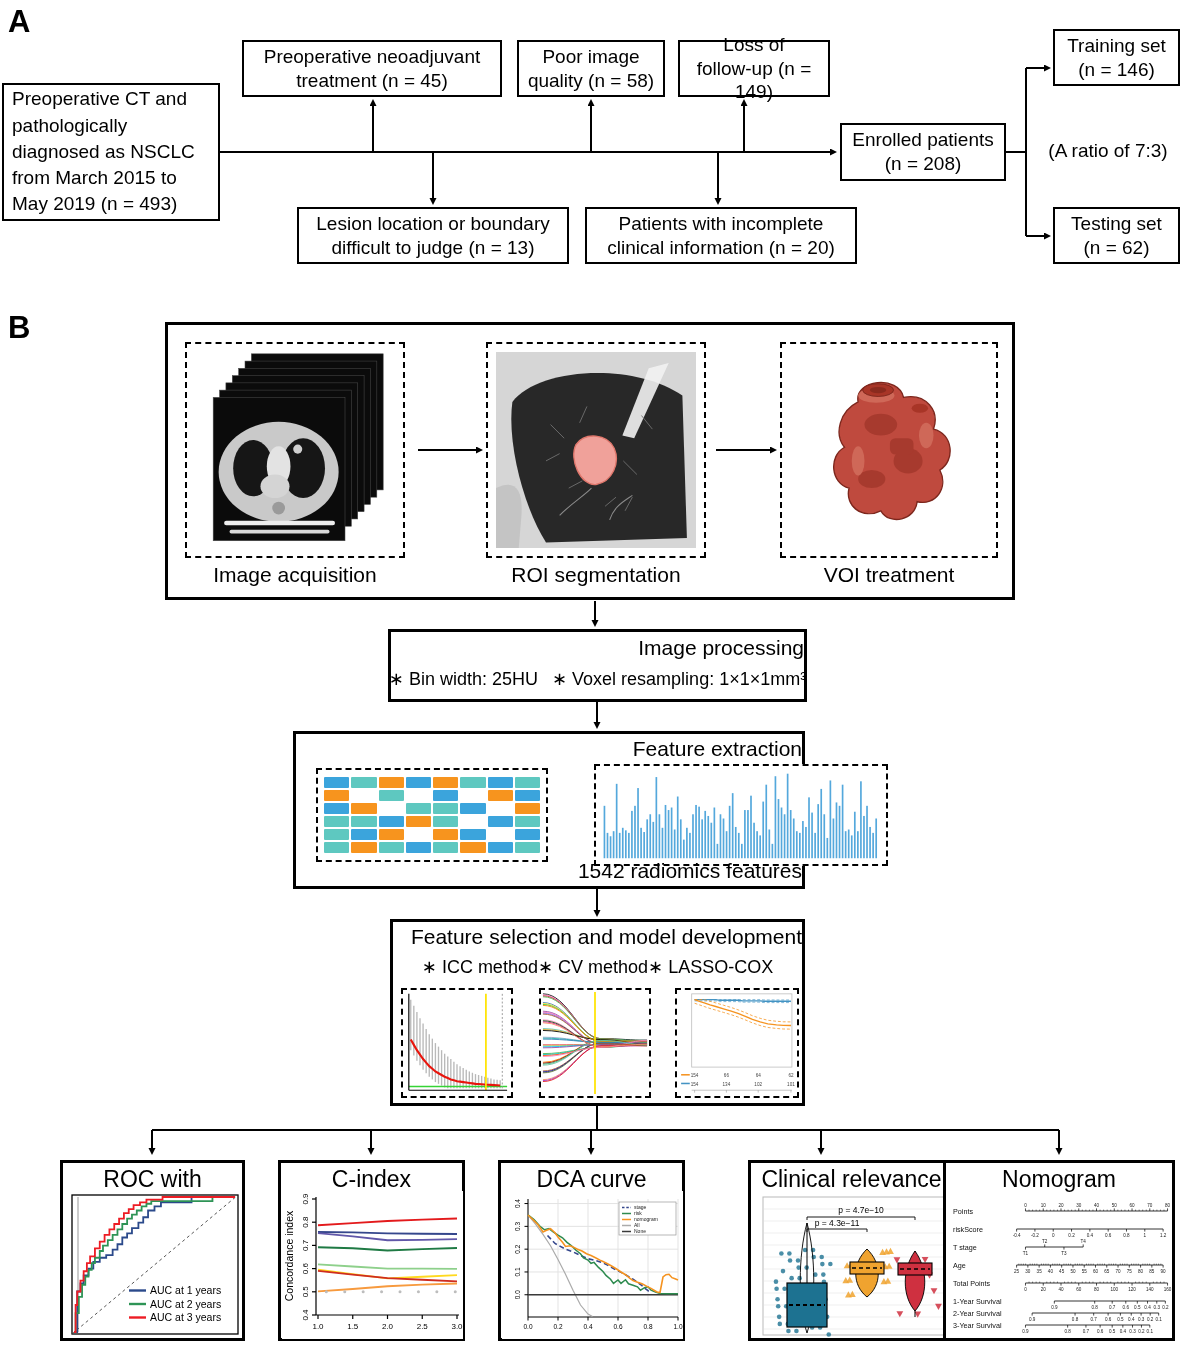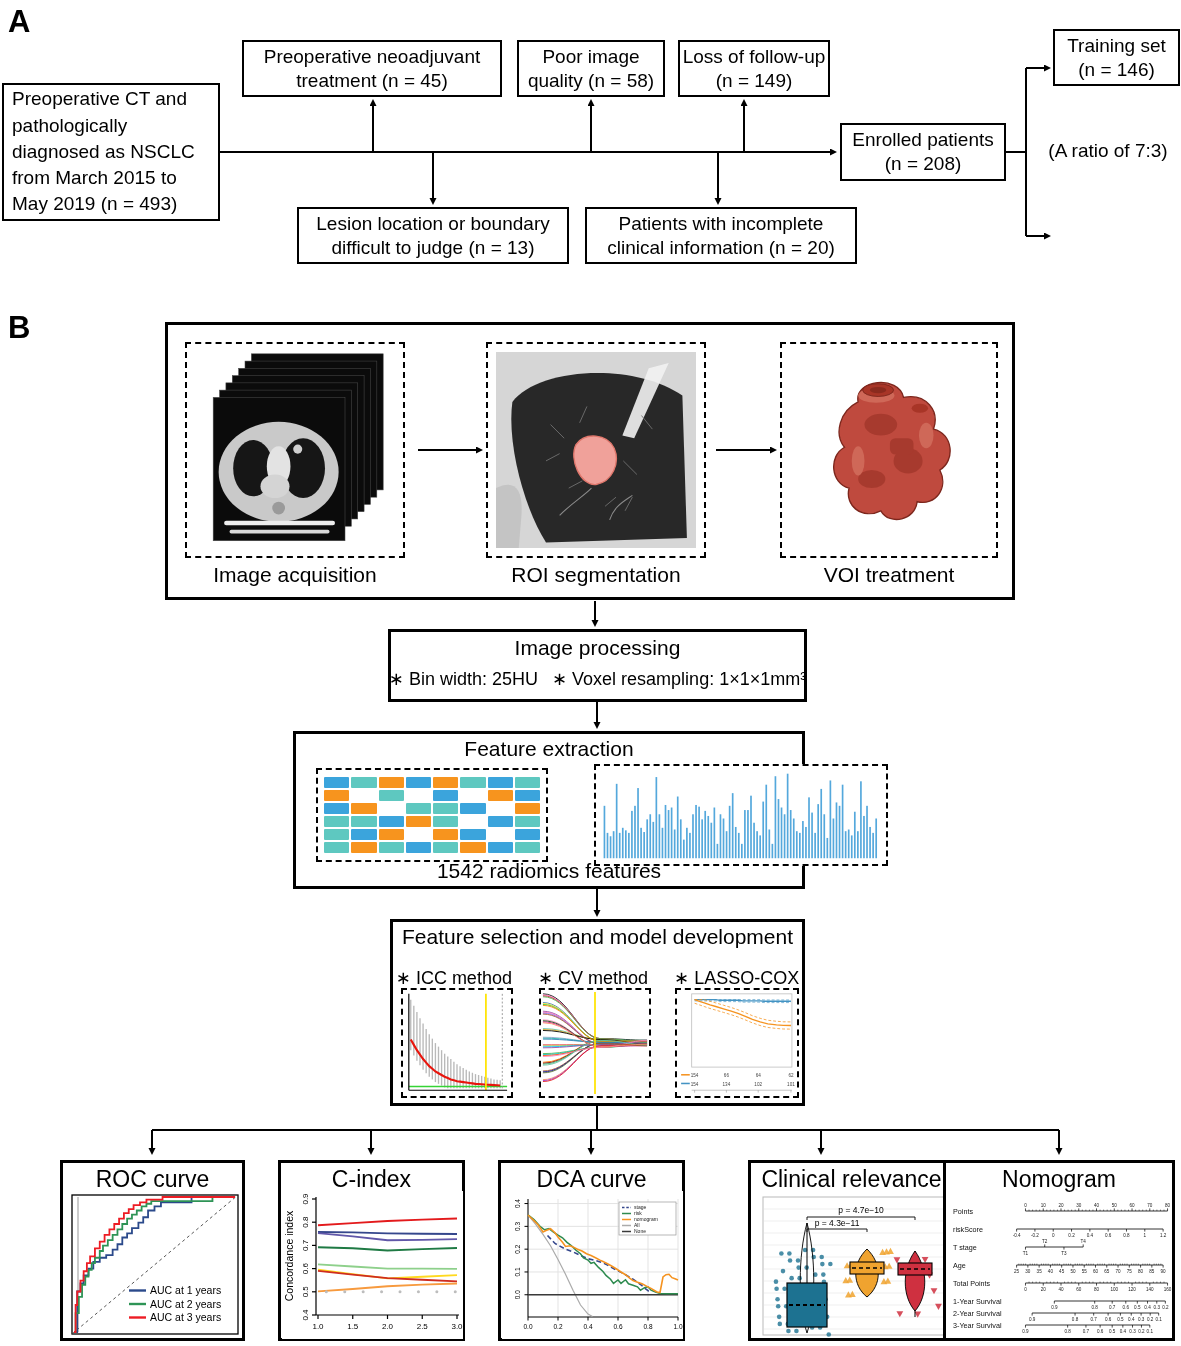--- a/index.html
+++ b/index.html
@@ -5,21 +5,21 @@
   html,body{margin:0;padding:0;background:#fff}
   .page{position:relative;width:1181px;height:1346px;background:#fff;font-family:"Liberation Sans",sans-serif;color:#000;overflow:hidden}
   .overlay{position:absolute;left:0;top:0;z-index:6;pointer-events:none}
   .plabel{position:absolute;font-size:31px;font-weight:700;z-index:2;line-height:1}
   .abox{position:absolute;border:2px solid #000;background:#fff;display:flex;align-items:center;justify-content:center;
         text-align:center;font-size:19px;line-height:1.25;box-sizing:border-box;padding:2px 6px;z-index:2}
   .ptext{position:absolute;font-size:19px;z-index:2;text-align:center}
   .bigbox{position:absolute;border:3px solid #000;background:#fff;box-sizing:border-box;z-index:1}
   .dash{position:absolute;border:2px dashed #000;box-sizing:border-box;background:#fff;z-index:2}
   .stage-label{position:absolute;font-size:21px;text-align:center;z-index:2}
-  .btitle{position:absolute;left:0;width:100%;text-align:center;font-size:21px;z-index:2}
+  .btitle{position:absolute;left:0;width:100%;text-align:right;font-size:21px;z-index:2}
   .bsub{position:absolute;left:0;width:100%;display:flex;justify-content:center;font-size:18px;z-index:2;white-space:nowrap}
   .obox{position:absolute;border:3px solid #000;background:#fff;box-sizing:border-box;z-index:2}
   .otitle{position:absolute;top:3px;left:0;width:100%;text-align:center;font-size:23px}
   .chart{position:absolute;background:#fff}
   .mini{position:absolute;background:#fff;border:2px dashed #000;box-sizing:border-box}
   svg{display:block}
   .hm{display:flex;flex-direction:column;gap:2px;padding:5px 6px;height:100%;box-sizing:border-box;justify-content:center}
   .hm-row{display:flex;gap:2px;height:11px}
   .hm-cell{flex:1;border-radius:1px}
 </style>
@@ -59,29 +59,30 @@
       <path d="M1059 1130 V1149" marker-end="url(#ah)"></path>
     </g>
   </svg>
 
   <div class="plabel" style="left:8px;top:6px">A</div>
 
   <div class="abox" style="left:2px;top:83px;width:218px;height:138px;text-align:left;justify-content:flex-start;padding:2px 8px;line-height:1.38">Preoperative CT and pathologically diagnosed as NSCLC from March 2015 to May 2019 (n = 493)</div>
 
   <div class="abox" style="left:242px;top:40px;width:260px;height:57px">Preoperative neoadjuvant treatment (n = 45)</div>
   <div class="abox" style="left:517px;top:40px;width:148px;height:57px">Poor image quality (n = 58)</div>
-  <div class="abox" style="left:678px;top:40px;width:152px;height:57px;padding:2px 2px">Loss of follow-up (n = 149)</div>
+  <div class="abox" style="left:678px;top:40px;width:152px;height:57px;padding:2px 14px">Loss of follow-up (n = 149)</div>
 
   <div class="abox" style="left:297px;top:207px;width:272px;height:57px">Lesion location or boundary difficult to judge (n = 13)</div>
   <div class="abox" style="left:585px;top:207px;width:272px;height:57px">Patients with incomplete clinical information (n = 20)</div>
 
   <div class="abox" style="left:840px;top:123px;width:166px;height:58px">Enrolled patients (n = 208)</div>
 
   <div class="abox" style="left:1053px;top:29px;width:127px;height:57px">Training set (n = 146)</div>
   <div class="ptext" style="left:1035px;top:140px;width:146px">(A ratio of 7:3)</div>
+  <div class="abox" style="left:1053px;top:207px;width:127px;height:57px">Testing set (n = 62)</div>
 
   <div class="plabel" style="left:8px;top:312px">B</div>
 
   <div class="bigbox" style="left:165px;top:322px;width:850px;height:278px"></div>
 
   <div class="dash" style="left:185px;top:342px;width:220px;height:216px">
     <svg style="position:absolute;left:8px;top:8px;width:200px;height:196px" viewBox="0 0 220 216" preserveAspectRatio="none">
       <g>
         <rect x="62" y="2" width="145" height="150" fill="#0b0b0b" stroke="#4a4a4a" stroke-width="0.6"></rect>
         <rect x="55" y="10" width="145" height="150" fill="#0b0b0b" stroke="#4a4a4a" stroke-width="0.6"></rect>
@@ -315,21 +316,21 @@
         <rect x="277.2888888888889" y="41.44" width="1.7477777777777779" height="54.56" fill="#54a8dc"></rect>
         <rect x="280.46666666666664" y="63.44" width="1.7477777777777779" height="32.56" fill="#54a8dc"></rect>
         <rect x="283.64444444444445" y="69.6" width="1.7477777777777779" height="26.4" fill="#54a8dc"></rect>
         <rect x="286.8222222222222" y="54.64" width="1.7477777777777779" height="41.36" fill="#54a8dc"></rect>
       </svg>
     <div class="btitle" style="bottom:3px">1542 radiomics features</div>
   </div>
 
   <div class="bigbox" style="left:390px;top:919px;width:415px;height:187px;z-index:2">
     <div class="btitle" style="top:3px">Feature selection and model development</div>
-    <div class="bsub" style="top:45px;gap:26px">
+    <div class="bsub" style="top:34px;">
       <span>∗ ICC method</span>
       <span>∗ CV method</span>
       <span>∗ LASSO-COX</span>
     </div>
     <svg class="mini" style="left:8px;top:66px;width:112px;height:110px" viewBox="0 0 112 110">
         <line x1="8" y1="10" x2="8" y2="62.44" stroke="#b9b9b9" stroke-width="1.4"></line>
         <line x1="11.2" y1="16.439999999999998" x2="11.2" y2="67.96000000000001" stroke="#b9b9b9" stroke-width="1.4"></line>
         <line x1="14.4" y1="22.879999999999995" x2="14.4" y2="73.48" stroke="#b9b9b9" stroke-width="1.4"></line>
         <line x1="17.6" y1="29.319999999999993" x2="17.6" y2="78.08" stroke="#b9b9b9" stroke-width="1.4"></line>
         <line x1="20.8" y1="34.84" x2="20.8" y2="82.68" stroke="#b9b9b9" stroke-width="1.4"></line>
@@ -428,21 +429,21 @@
         <text x="118" y="99.5" font-size="4.8" text-anchor="middle" fill="#444" font-family="&quot;Liberation Sans&quot;,sans-serif">101</text>
         <line x1="15" y1="104" x2="119" y2="104" stroke="#999" stroke-width="0.6"></line>
         <line x1="18" y1="104" x2="18" y2="106.5" stroke="#999" stroke-width="0.6"></line>
         <line x1="51" y1="104" x2="51" y2="106.5" stroke="#999" stroke-width="0.6"></line>
         <line x1="84" y1="104" x2="84" y2="106.5" stroke="#999" stroke-width="0.6"></line>
         <line x1="118" y1="104" x2="118" y2="106.5" stroke="#999" stroke-width="0.6"></line>
       </svg>
   </div>
 
   <div class="obox" style="left:60px;top:1160px;width:185px;height:181px">
-    <div class="otitle">ROC curve</div>
+    <div class="otitle">ROC with</div>
     <svg class="chart" style="left:6px;top:30px;width:172px;height:144px" viewBox="0 0 172 144">
         <rect x="3" y="2" width="166" height="139" fill="#fff" stroke="#000" stroke-width="1.3"></rect>
         <line x1="9" y1="4" x2="9" y2="139" stroke="#999" stroke-width="1"></line>
         <line x1="3" y1="141" x2="169" y2="2" stroke="#444" stroke-width="0.9" stroke-dasharray="3,3"></line>
         <polyline points="5,139 8.22,139 8.22,98.5 11.440000000000001,98.5 11.440000000000001,90.4 14.66,90.4 14.66,82.30000000000001 19.490000000000002,82.30000000000001 19.490000000000002,75.55000000000001 24.32,75.55000000000001 24.32,68.8 30.76,68.8 30.76,64.75 37.2,64.75 37.2,62.05000000000001 43.64,62.05000000000001 43.64,56.650000000000006 48.470000000000006,56.650000000000006 48.470000000000006,51.25 53.3,51.25 53.3,44.5 58.13,44.5 58.13,40.45 62.96,40.45 62.96,35.05 69.4,35.05 69.4,29.64999999999999 74.23,29.64999999999999 74.23,24.25 79.06,24.25 79.06,17.5 85.5,17.5 85.5,13.449999999999989 91.94000000000001,13.449999999999989 91.94000000000001,9.400000000000006 117.69999999999999,9.400000000000006 117.69999999999999,9.400000000000006 122.53,9.400000000000006 122.53,4 166,4 166,4" fill="none" stroke="#2b4a8b" stroke-width="1.8"></polyline>
         <polyline points="5,139 6.61,139 6.61,120.1 9.83,120.1 9.83,103.9 13.05,103.9 13.05,91.75 16.270000000000003,91.75 16.270000000000003,83.65 19.490000000000002,83.65 19.490000000000002,76.9 22.71,76.9 22.71,70.15 25.93,70.15 25.93,64.75 30.76,64.75 30.76,58 33.980000000000004,58 33.980000000000004,52.599999999999994 38.81,52.599999999999994 38.81,47.19999999999999 43.64,47.19999999999999 43.64,41.8 48.470000000000006,41.8 48.470000000000006,36.400000000000006 53.3,36.400000000000006 53.3,31 58.13,31 58.13,25.60000000000001 62.96,25.60000000000001 62.96,21.549999999999997 67.78999999999999,21.549999999999997 67.78999999999999,17.5 72.62,17.5 72.62,13.449999999999989 77.45,13.449999999999989 77.45,10.75 82.28,10.75 82.28,8.050000000000011 140.24,8.050000000000011 140.24,8.050000000000011 143.46,8.050000000000011 143.46,4 166,4 166,4" fill="none" stroke="#2e9456" stroke-width="1.8"></polyline>
         <polyline points="5,139 6.61,139 6.61,112 8.22,112 8.22,98.5 11.440000000000001,98.5 11.440000000000001,87.7 14.66,87.7 14.66,78.25 17.880000000000003,78.25 17.880000000000003,70.15 21.1,70.15 21.1,63.39999999999999 25.93,63.39999999999999 25.93,55.3 30.76,55.3 30.76,48.55 35.59,48.55 35.59,41.8 40.42,41.8 40.42,36.400000000000006 45.25,36.400000000000006 45.25,31 50.080000000000005,31 50.080000000000005,25.60000000000001 54.91,25.60000000000001 54.91,20.200000000000003 59.74,20.200000000000003 59.74,16.14999999999999 64.57,16.14999999999999 64.57,12.100000000000009 71.00999999999999,12.100000000000009 71.00999999999999,9.400000000000006 77.45,9.400000000000006 77.45,6.699999999999989 88.72,6.699999999999989 88.72,6.699999999999989 93.55000000000001,6.699999999999989 93.55000000000001,4 166,4 166,4" fill="none" stroke="#ed1c24" stroke-width="1.8"></polyline>
         <line x1="60" y1="97.5" x2="77" y2="97.5" stroke="#2b4a8b" stroke-width="2.4"></line>
         <text x="81" y="101" font-size="10.5" text-anchor="start" fill="#000" font-family="&quot;Liberation Sans&quot;,sans-serif">AUC at 1 years</text>
         <line x1="60" y1="111" x2="77" y2="111" stroke="#2e9456" stroke-width="2.4"></line>

